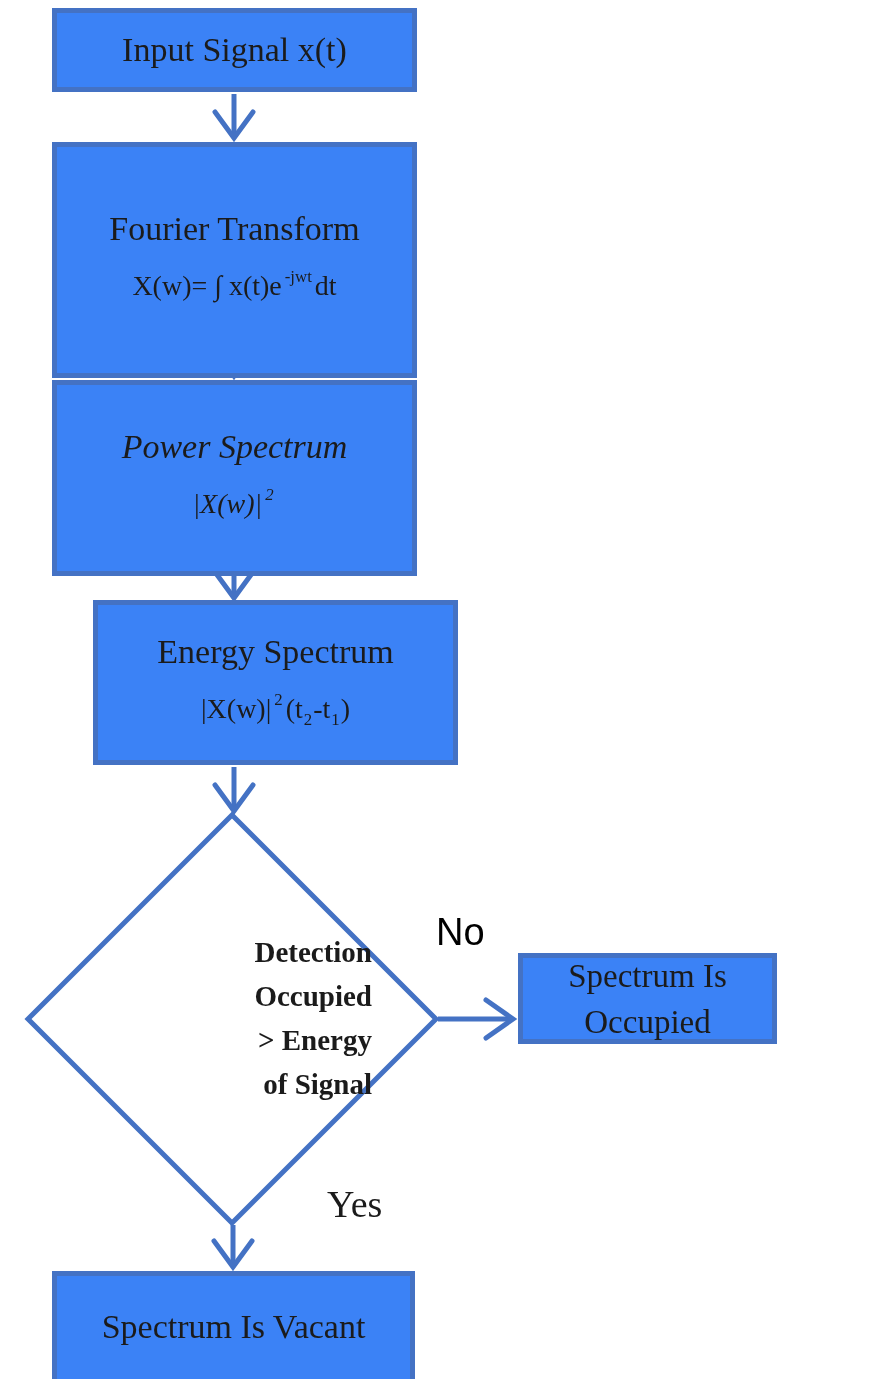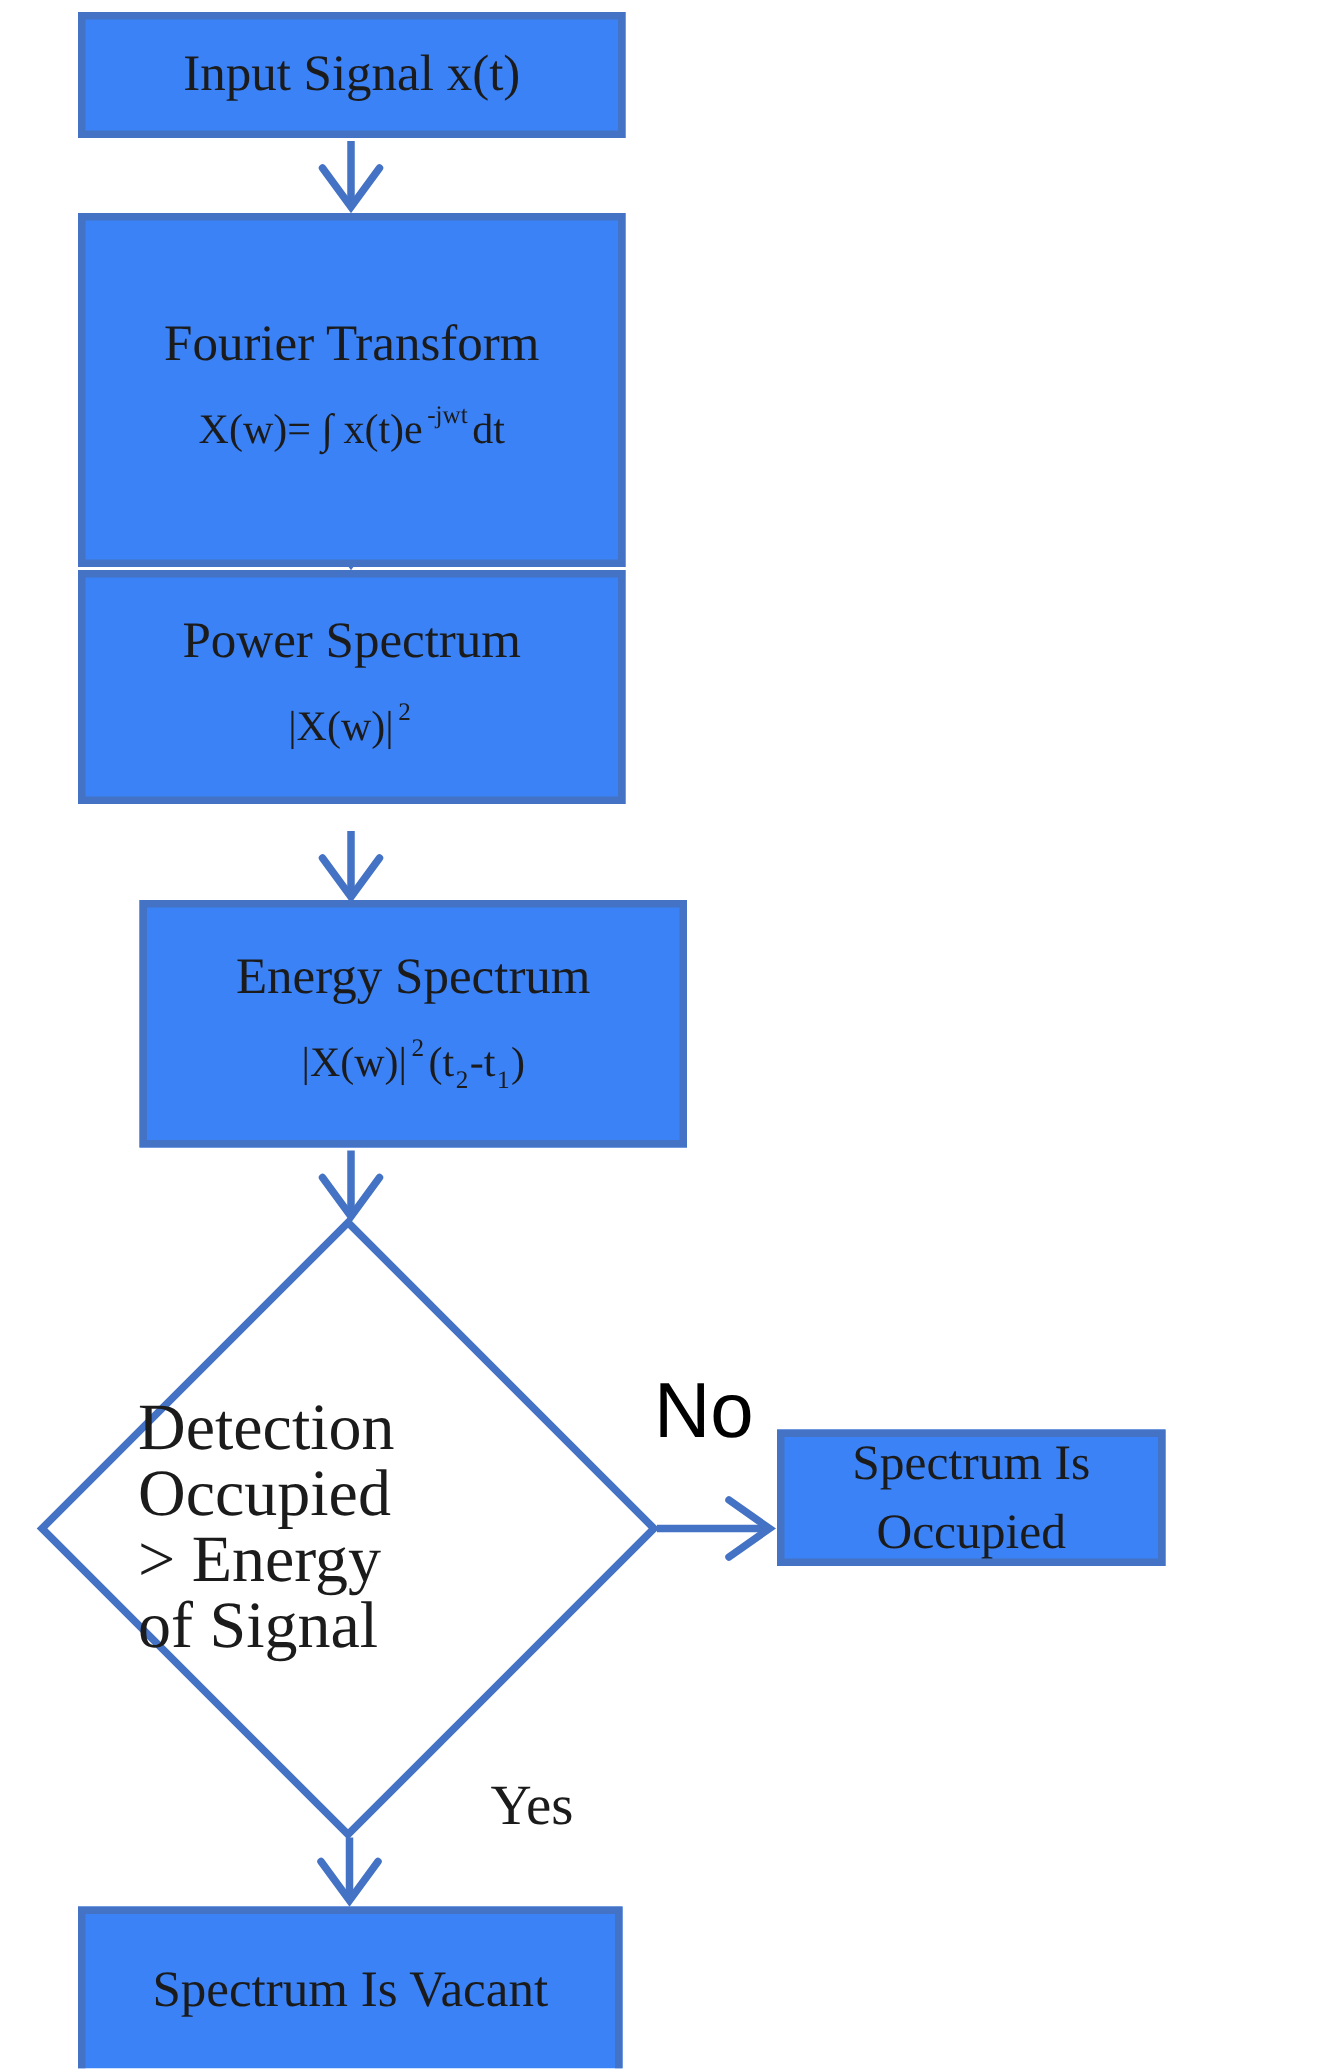--- a/index.html
+++ b/index.html
@@ -32,29 +32,30 @@
   }
   .box .title { font-size: 34px; line-height: 46px; }
   .formula { font-size: 28px; line-height: 48px; white-space: nowrap; }
   .sup { font-size: 0.6em; position: relative; top: -0.75em; margin: 0 3px; }
   .sub { font-size: 0.6em; position: relative; top: 0.45em; margin: 0 1px; }
   .gap { margin-top: 10px; }
   .decision-text {
     position: absolute;
     left: 92px; top: 930px;
     width: 280px;
-    text-align: left;
-    font-size: 44px;
+    text-align: right;
+    font-size: 29px;
     line-height: 44px;
+    font-weight: bold;
   }
   .edge-label { position: absolute; white-space: nowrap; }
   #no-label {
     left: 436px; top: 911px;
     font-family: "Liberation Sans", sans-serif;
-    font-size: 52px;
+    font-size: 38px;
     color: #000000;
   }
   #yes-label {
     left: 327px; top: 1182px;
     font-family: "Liberation Serif", serif;
     font-size: 38px;
     color: var(--text);
   }
   #occupied-box .title { font-size: 33px; line-height: 46px; }
   #vacant-box { justify-content: flex-start; padding-top: 28px; }
@@ -103,21 +104,21 @@
     <div class="title">Input Signal x(t)</div>
   </div>
 
   <div class="box" style="left:52px; top:142px; width:365px; height:236px;">
     <div class="title">Fourier Transform</div>
     <div class="formula gap">
       <span>X(w)= ∫ x(t)e</span><span class="sup">-jwt</span><span>dt</span>
     </div>
   </div>
 
-  <div class="box" style="left:52px; top:380px; width:365px; height:156px;">
+  <div class="box" style="left:52px; top:380px; width:365px; height:196px;font-style:italic;">
     <div class="title">Power Spectrum</div>
     <div class="formula gap">
       <span>|X(w)|</span><span class="sup">2</span>
     </div>
   </div>
 
   <div class="box" style="left:52px; top:600px; width:365px; height:165px;margin-left:41px;">
     <div class="title">Energy Spectrum</div>
     <div class="formula gap">
       <span>|X(w)|</span><span class="sup">2</span><span>(t</span><span class="sub">2</span><span>-t</span><span class="sub">1</span><span>)</span>

